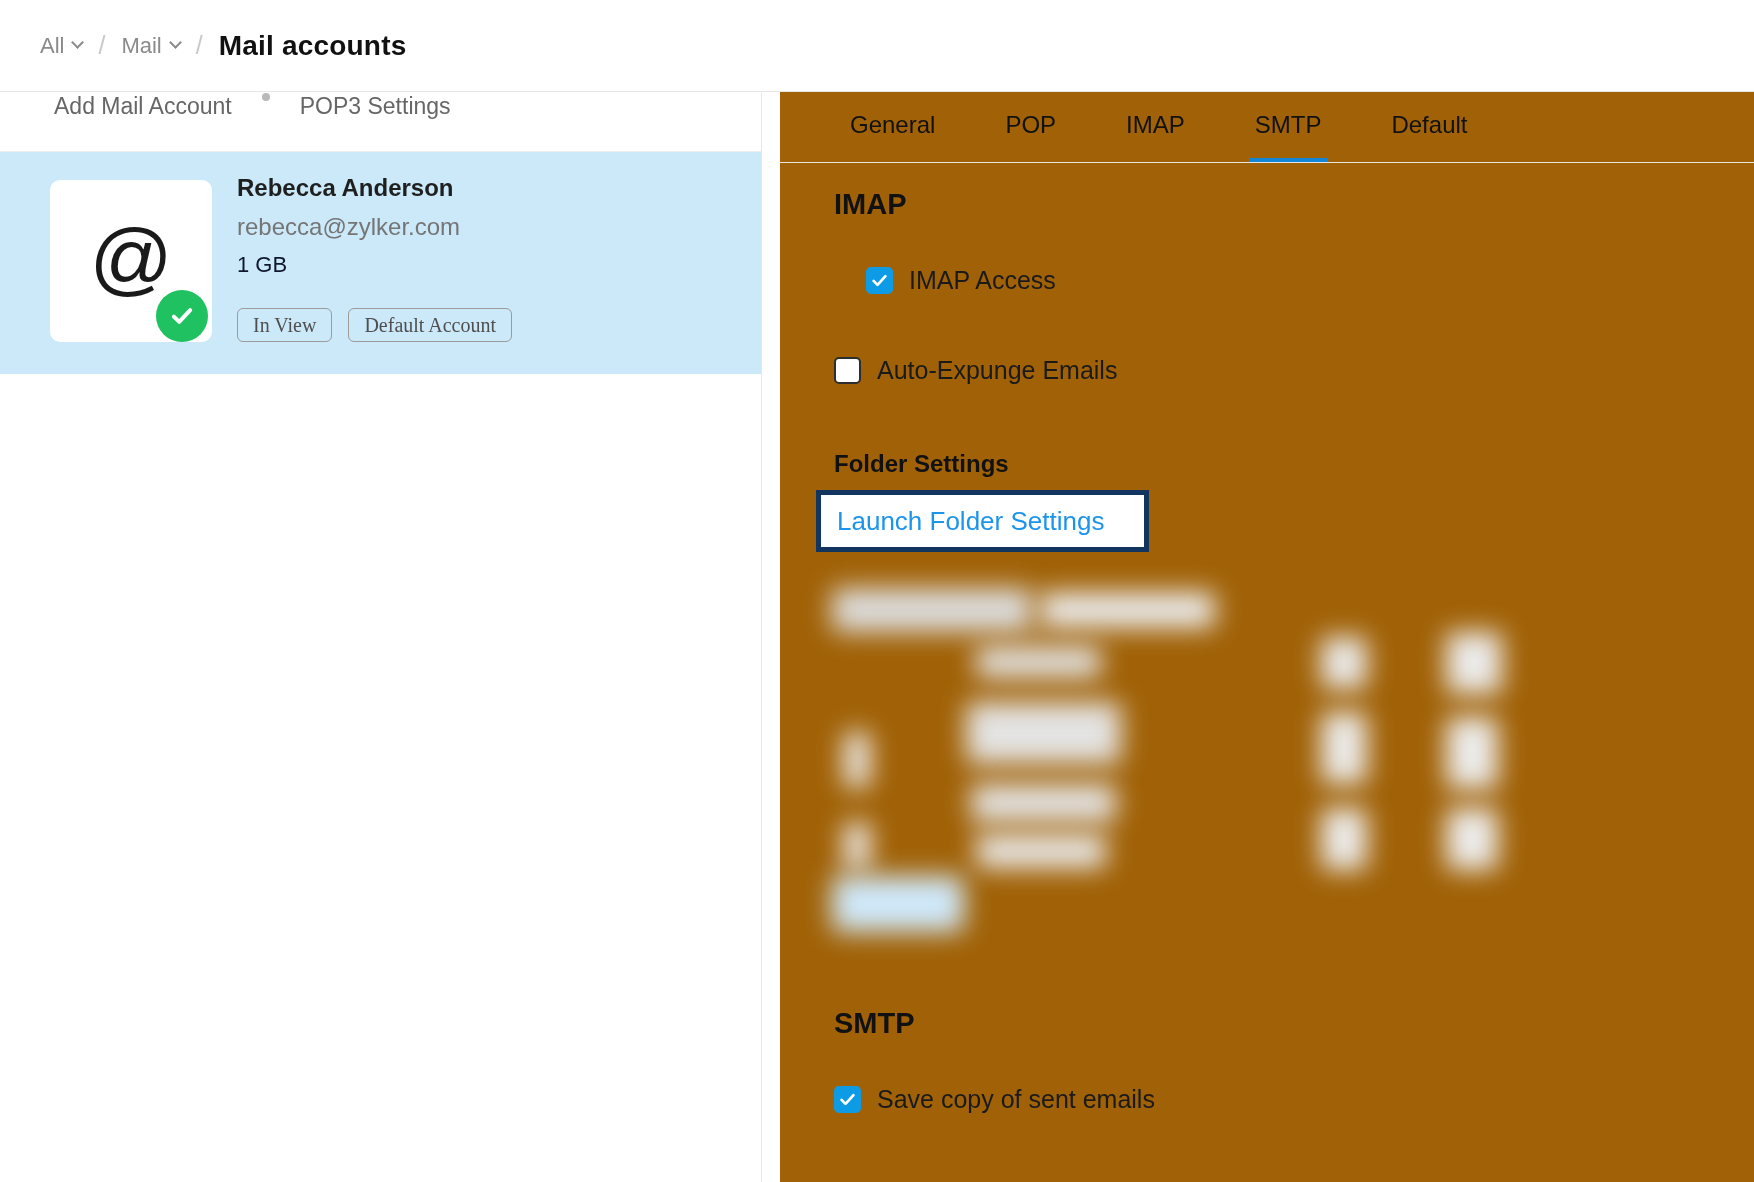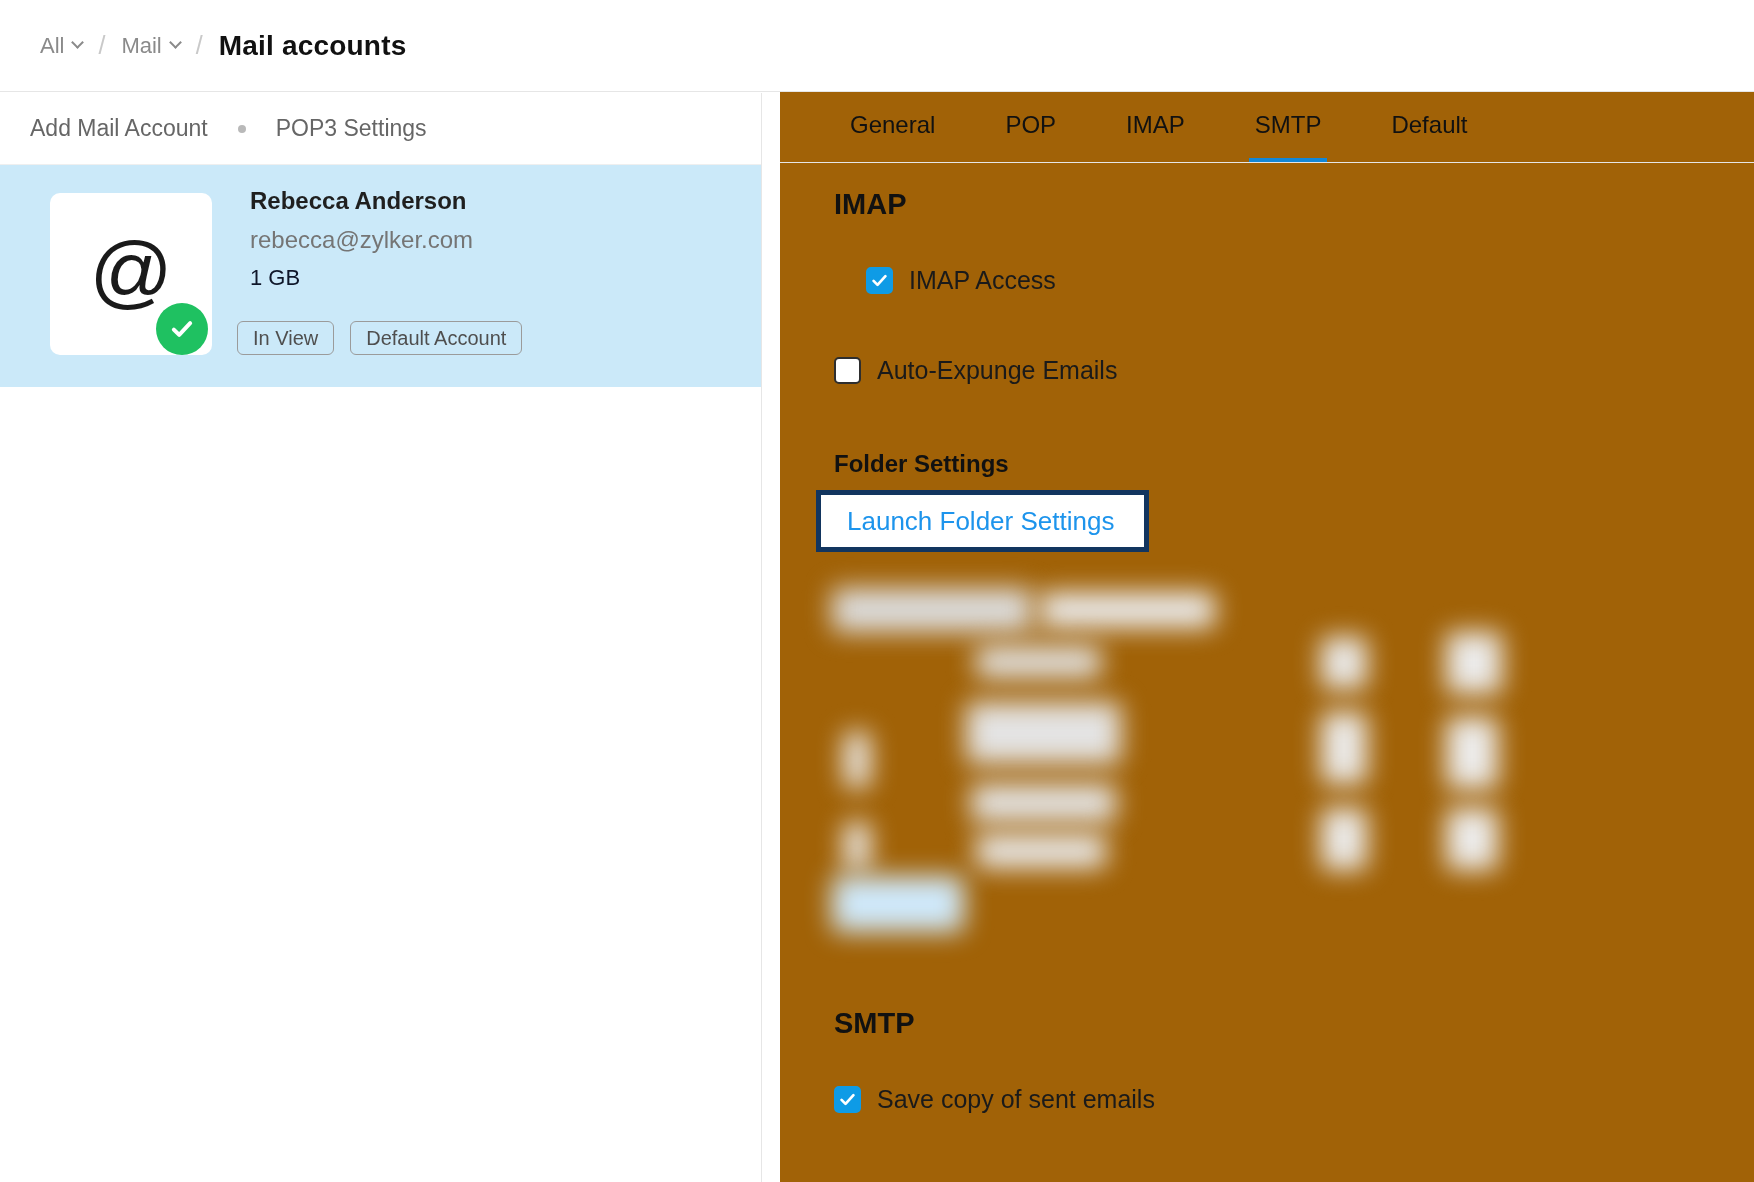--- a/index.html
+++ b/index.html
@@ -20,36 +20,36 @@
           border-bottom:1px solid var(--divider);display:flex;align-items:center;padding-left:40px;}
   .crumb{font-size:22px;color:#8a8a8a;display:flex;align-items:center;cursor:pointer;}
   .chev{display:inline-block;width:9px;height:9px;border-right:2px solid #8a8a8a;
         border-bottom:2px solid #8a8a8a;transform:rotate(45deg);margin-left:9px;margin-top:-6px;}
   .crumb-sep{font-size:25px;color:#c9c9c9;margin:0 16px;font-weight:300;}
   .page-title{font-size:28px;font-weight:700;color:#111;letter-spacing:.2px;}
 
   
   .left-panel{position:absolute;left:0;top:93px;width:762px;height:1089px;
               border-right:1px solid var(--divider);background:#fff;}
-  .left-toolbar{height:72px;display:flex;align-items:center;padding-left:30px;
+  .left-toolbar{height:59px;display:flex;padding-left:54px;
                 border-bottom:1px solid #efefef;}
   .toolbar-btn{font-size:23px;color:#666;cursor:pointer;}
   .dot-sep{width:8px;height:8px;border-radius:50%;background:#b9b9b9;margin:0 30px;}
 
   .account-card{position:relative;height:222px;background:var(--card-background-blue);cursor:pointer;}
   .avatar{position:absolute;left:50px;top:28px;width:162px;height:162px;background:#fff;
           border-radius:10px;display:flex;align-items:center;justify-content:center;}
   .at-glyph{font-size:82px;color:#1a1a1a;font-weight:500;margin-top:-6px;}
   .status-badge{position:absolute;left:156px;top:138px;width:52px;height:52px;border-radius:50%;
                 background:var(--status-green);display:flex;align-items:center;justify-content:center;}
-  .acc-text{position:absolute;left:250px;top:22px;}
+  .acc-text{position:absolute;left:237px;top:22px;}
   .acc-name{font-size:24px;font-weight:600;color:#1f1f1f;margin-bottom:11px;}
   .acc-email{font-size:24px;color:#757575;margin-bottom:11px;}
   .acc-storage{font-size:22px;color:#0f172a;}
-  .badge-row{position:absolute;left:237px;top:156px;display:flex;gap:16px;}
+  .badge-row{position:absolute;left:237px;top:156px;display:flex;gap:16px;font-family:Liberation Serif, serif;}
   .chip{font-size:20px;color:#4f4f4f;border:1.5px solid #9b9b9b;border-radius:6px;
         padding:4px 15px;background:transparent;line-height:1.2;}
 
   
   .right-panel{position:absolute;left:780px;top:92px;width:992px;height:1090px;background:#a16207;}
   .tabs{height:71px;border-bottom:1px solid var(--divider);display:flex;align-items:stretch;
         padding-left:64px;gap:58px;}
   .tab{display:flex;align-items:center;font-size:24px;color:#111;cursor:pointer;
        border-bottom:4px solid transparent;padding:0 6px;}
   .tab.on{border-bottom-color:var(--accent-blue);}
@@ -66,21 +66,21 @@
   .cbx{width:27px;height:27px;border-radius:5px;border:2px solid #2e2e2e;background:#fff;
        display:flex;align-items:center;justify-content:center;flex:0 0 auto;}
   .cbx svg{display:none;}
   .cbx.on{background:var(--checkbox-blue);border-color:var(--checkbox-blue);}
   .cbx.on svg{display:block;}
   .cbx-label{font-size:25px;color:#1a1a1a;margin-left:16px;}
 
   .folder-label{margin-top:65px;font-size:24px;font-weight:700;color:#111;}
   .highlight-box{margin-top:12px;margin-left:-18px;width:333px;height:62px;
                  border:5px solid var(--highlight-border-navy);background:#fff;
-                 display:flex;align-items:center;padding-left:26px;}
+                 display:flex;align-items:center;padding-left:16px;}
   .link{font-size:26px;color:var(--link-blue);cursor:pointer;}
 
   
   .blur-panel{position:relative;margin-top:30px;margin-left:-8px;width:800px;height:355px;}
   .blob{position:absolute;filter:blur(13px);border-radius:6px;}
 </style>
 </head>
 <body>
 
 <div class="screen">

